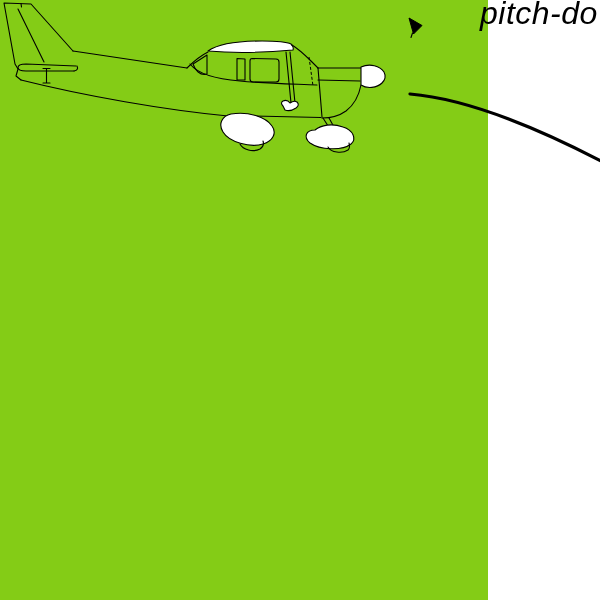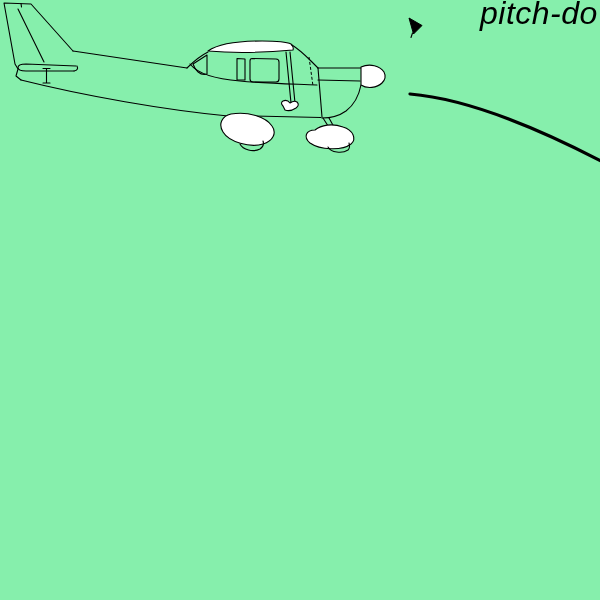--- a/index.html
+++ b/index.html
@@ -6,23 +6,23 @@
     margin: 0;
     padding: 0;
     width: 600px;
     height: 600px;
     overflow: hidden;
     background: #ffffff;
     font-family: "Liberation Sans", sans-serif;
   }
   .canvas {
     position: relative;
-    width: 600px;
+    width: 488px;
     height: 600px;
-    background: #86efac;
+    background: #84cc16;
   }
   .diagram-svg {
     position: absolute;
     top: 0;
     left: 0;
   }
   .pitch-label {
     position: absolute;
     top: -3px;
     left: 480px;

